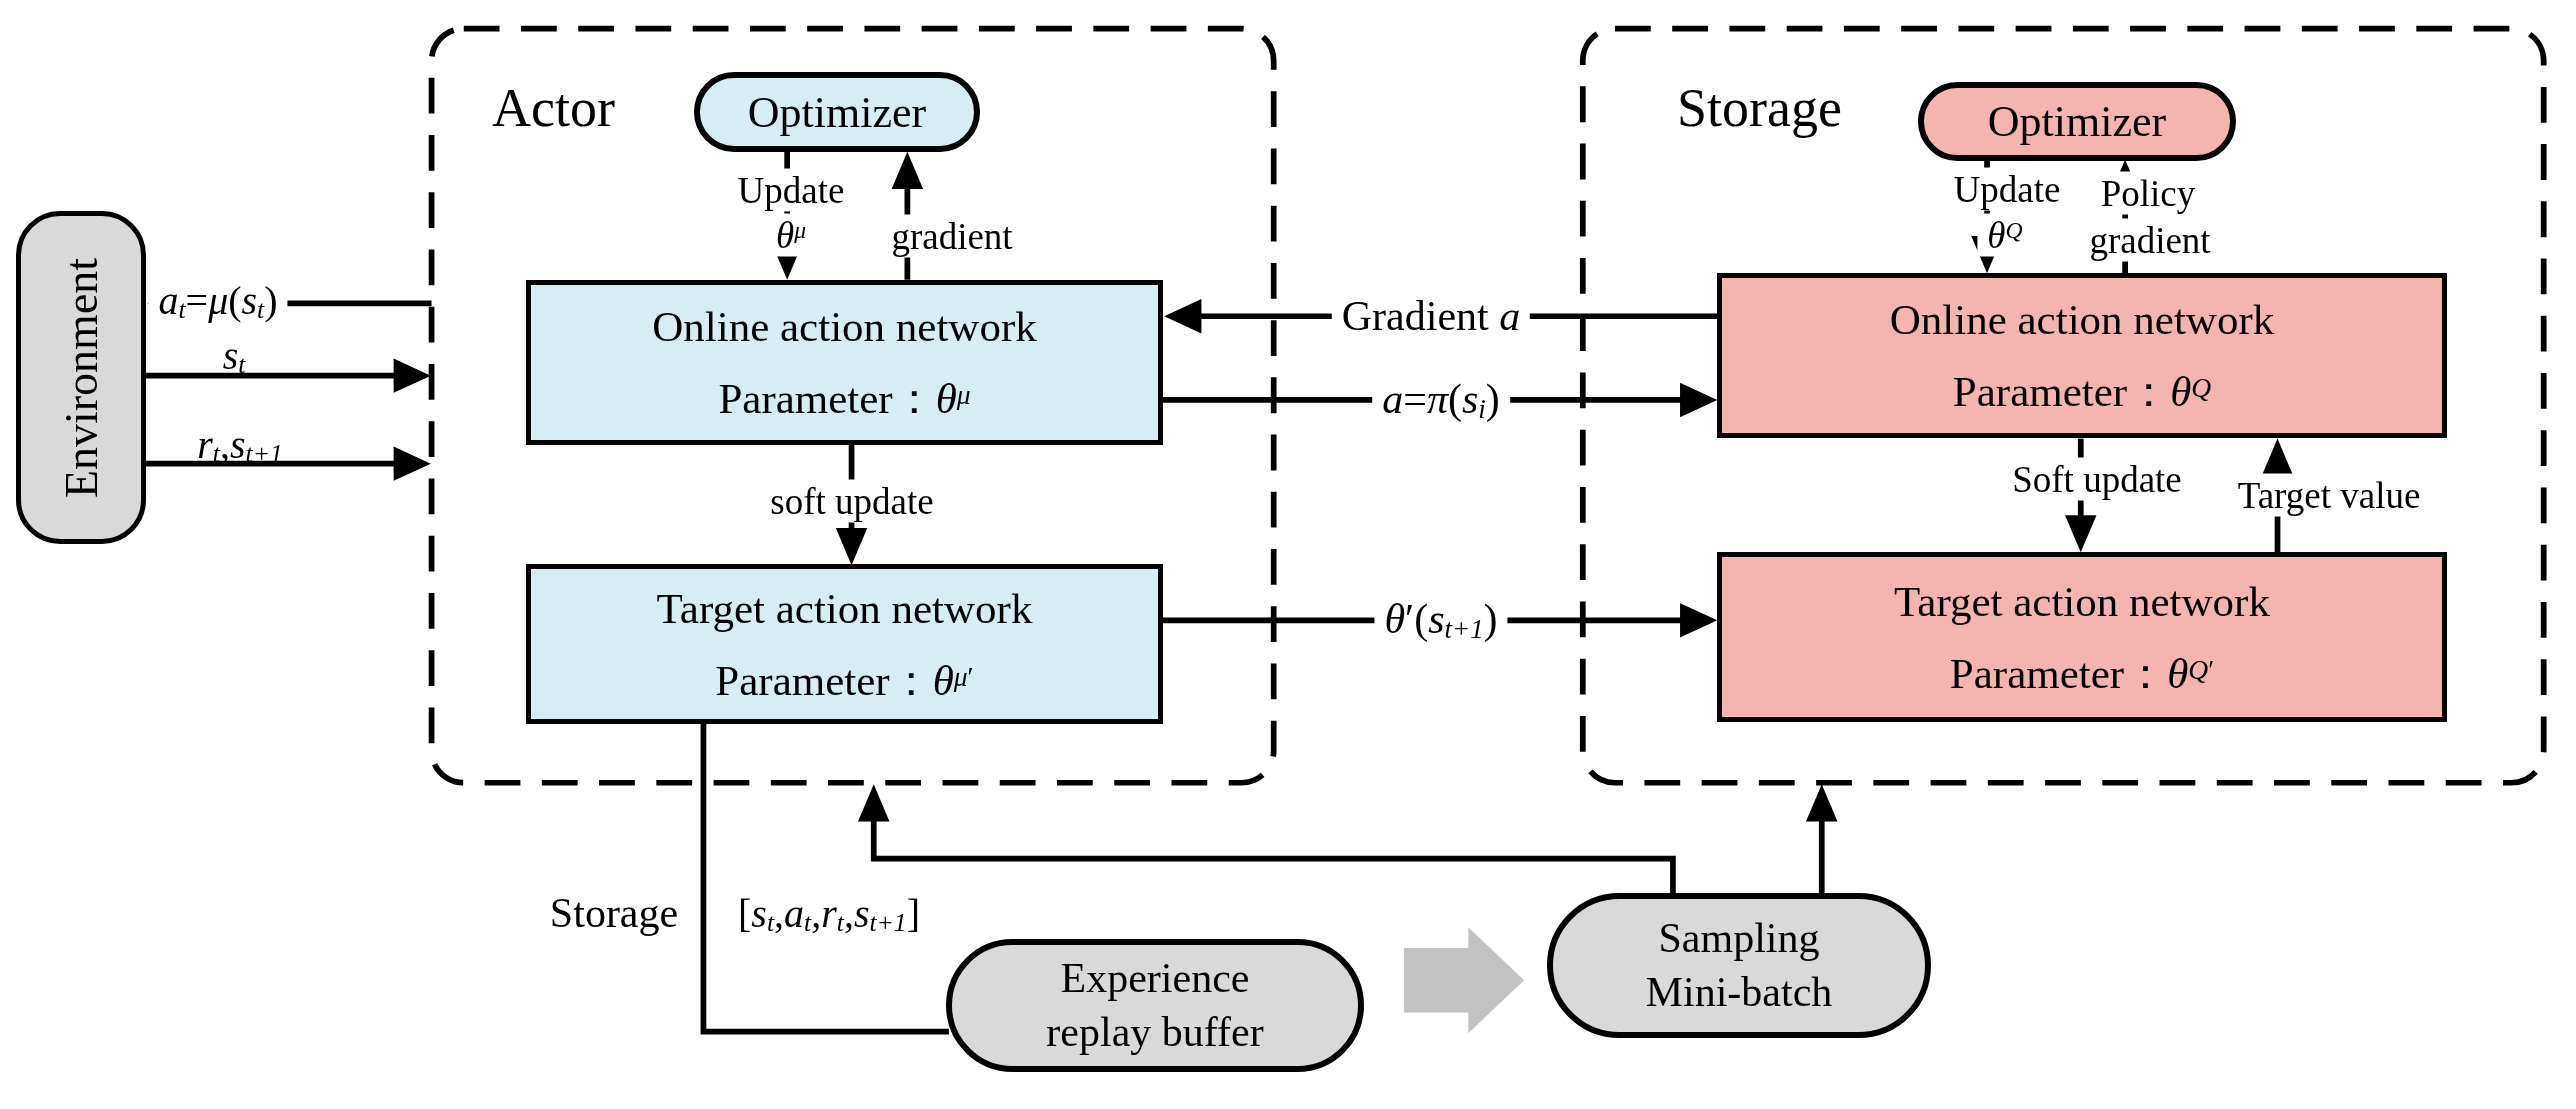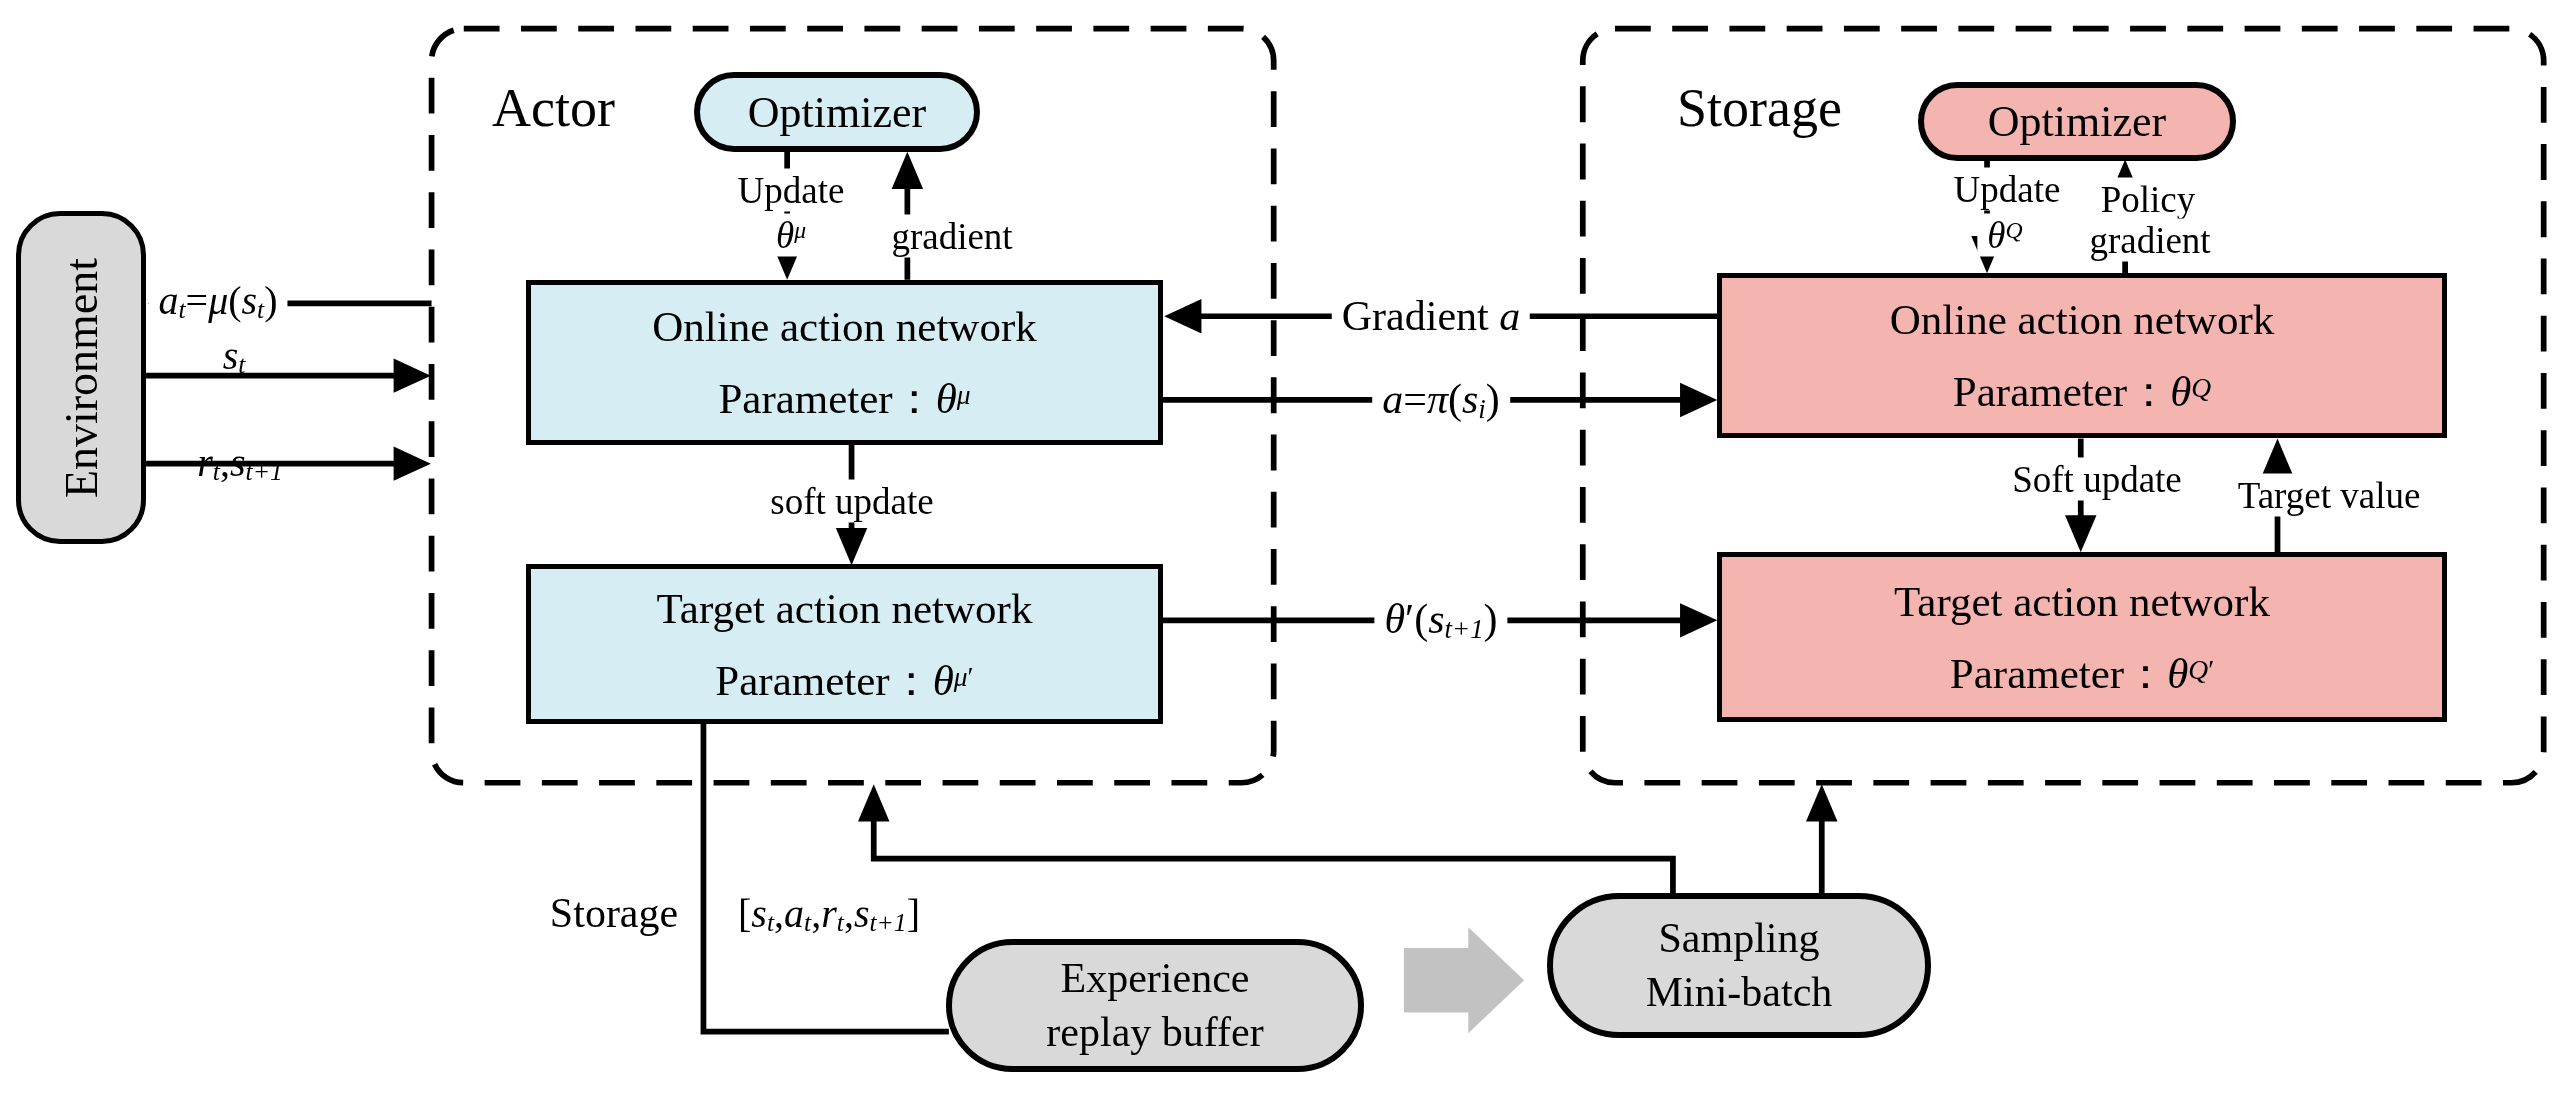--- a/index.html
+++ b/index.html
@@ -110,21 +110,21 @@
 
     <polygon points="1962,1325 2052,1325 2052,1296 2130,1370 2052,1444 2052,1415 1962,1415" fill="#c2c2c2"></polygon>
   </svg>
 
   <div class="box env gray" style="left:15.7px;top:211px;width:130px;height:333px;">
     <span class="vtext">Environment</span>
   </div>
 
   <div class="lbl math bgw" style="left:218px;top:301px;"><i>a<sub>t</sub></i>=<i>μ</i>(<i>s<sub>t</sub></i>)</div>
   <div class="lbl math" style="left:234px;top:356px;"><i>s<sub>t</sub></i></div>
-  <div class="lbl math" style="left:240px;top:445px;margin-top:18px;"><i>r<sub>t</sub></i>,<i>s<sub>t+1</sub></i></div>
+  <div class="lbl math" style="left:240px;top:445px;"><i>r<sub>t</sub></i>,<i>s<sub>t+1</sub></i></div>
 
   <div class="title" style="left:492px;top:77px;">Actor</div>
 
   <div class="box opt blue" style="left:694px;top:72px;width:286px;height:80px;">
     <span>Optimizer</span>
   </div>
 
   <div class="lbl bgw" style="left:791px;top:190px;">Update</div>
   <div class="lbl bgw" style="left:791px;top:235px;"><i>θ</i><sup><i>μ</i></sup></div>
   <div class="lbl bgw" style="left:952px;top:236px;">gradient</div>
@@ -146,21 +146,21 @@
   <div class="lbl big bgw" style="left:1441px;top:620px;"><i>θ</i>′(<i>s<sub>t+1</sub></i>)</div>
 
   <div class="title" style="left:1677px;top:77px;">Storage</div>
 
   <div class="box opt pink" style="left:1918px;top:82px;width:318px;height:79px;">
     <span>Optimizer</span>
   </div>
 
   <div class="lbl bgw" style="left:2007px;top:189px;">Update</div>
   <div class="lbl bgw" style="left:2005px;top:235px;"><i>θ</i><sup><i>Q</i></sup></div>
-  <div class="lbl bgw" style="left:2148px;top:199px;">Policy</div>
+  <div class="lbl bgw" style="left:2148px;top:193px;">Policy</div>
   <div class="lbl bgw" style="left:2150px;top:240px;">gradient</div>
 
   <div class="box net pink" style="left:1717px;top:273px;width:730px;height:165px;">
     <div>Online action network</div>
     <div>Parameter：<i>θ</i><sup><i>Q</i></sup></div>
   </div>
 
   <div class="lbl bgw" style="left:2097px;top:479px;">Soft update</div>
   <div class="lbl bgw" style="left:2329px;top:495px;">Target value</div>
 

